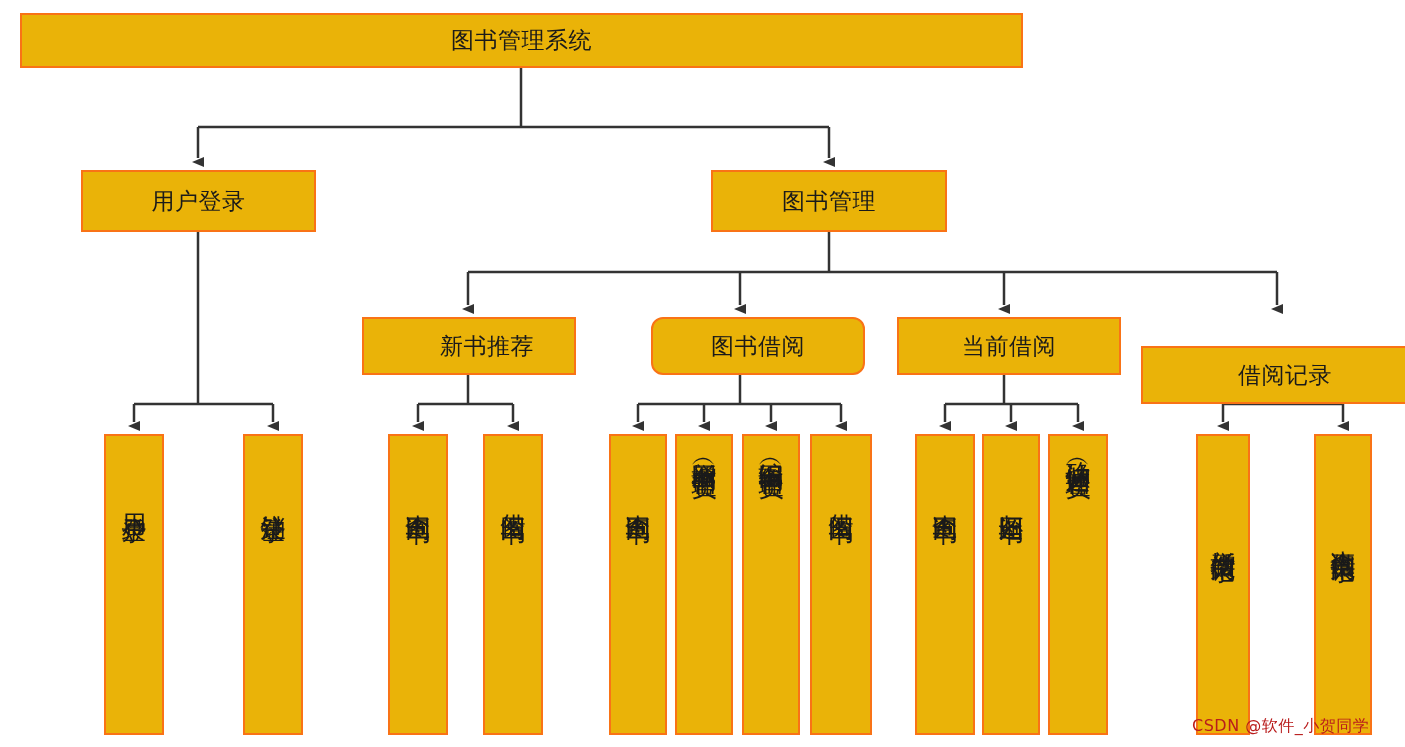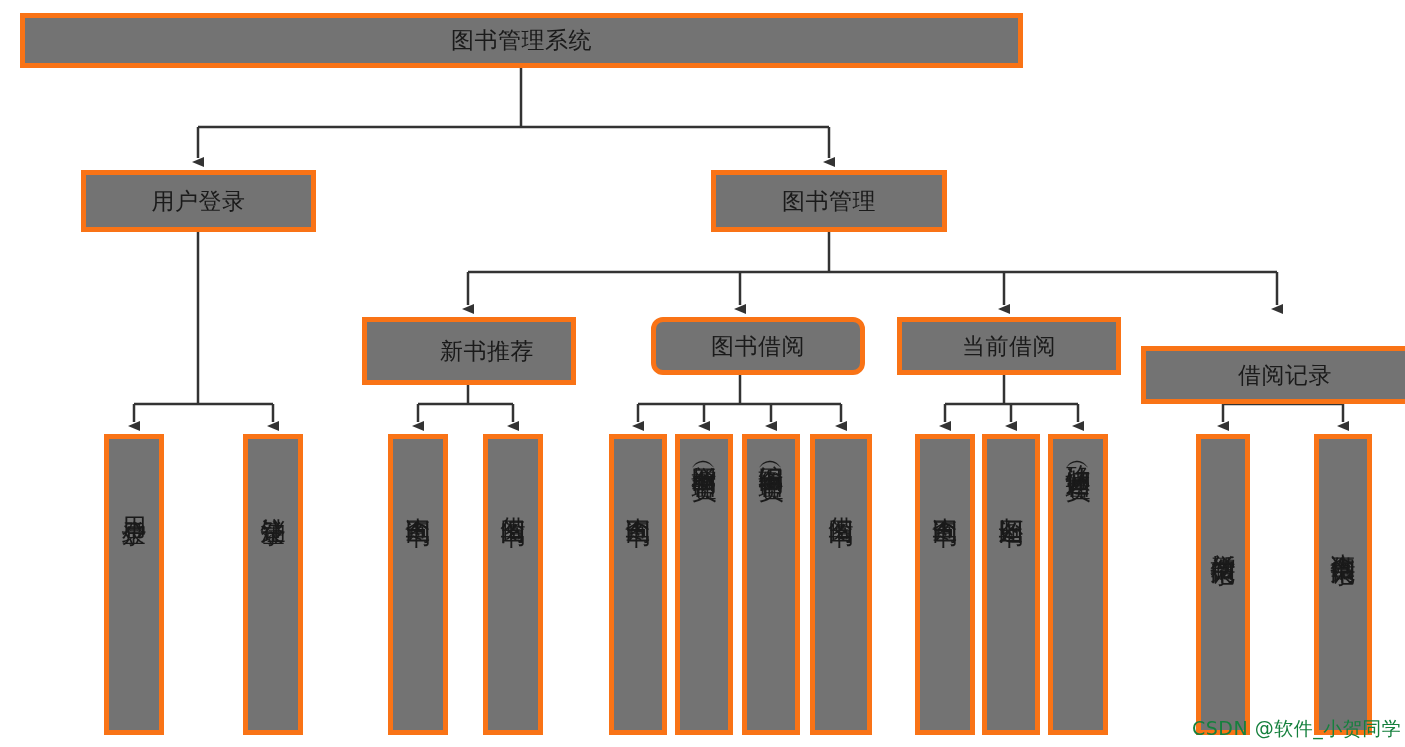--- a/index.html
+++ b/index.html
@@ -22,22 +22,22 @@
     position: absolute;
     left: 0;
     top: 0;
     width: 1405px;
     height: 747px;
     pointer-events: none;
   }
   .node {
     position: absolute;
     box-sizing: border-box;
-    background: #737373;
-    border: 5px solid #f97316;
+    background: #eab308;
+    border: 2px solid #f97316;
     display: flex;
     align-items: center;
     justify-content: center;
     color: #1a1a1a;
   }
   .node-label {
     display: block;
     text-align: center;
     line-height: 1.22;
     white-space: nowrap;
@@ -59,22 +59,22 @@
     white-space: nowrap;
   }
   .vert.mid .node-label {
     margin-top: 52px;
   }
   .vert.midshort .node-label {
     margin-top: 88px;
   }
   .watermark {
     position: absolute;
-    color: #15803d;
-    font-size: 19px;
+    color: #b91c1c;
+    font-size: 16px;
     letter-spacing: 0.5px;
     white-space: nowrap;
     font-family: "DejaVu Sans", "Liberation Sans", sans-serif;
   }
 </style>
 </head>
 <body>
 
 <div id="canvas">
 
@@ -137,21 +137,21 @@
     <span class="node-label">图书管理系统</span>
   </div>
 
   <div class="node horiz" style="left:81px; top:170px; width:235px; height:62px;">
     <span class="node-label">用户登录</span>
   </div>
   <div class="node horiz" style="left:711px; top:170px; width:236px; height:62px;justify-content:center;">
     <span class="node-label">图书管理</span>
   </div>
 
-  <div class="node horiz" style="left:362px; top:317px; width:214px; height:68px;padding-left:36px;">
+  <div class="node horiz" style="left:362px; top:317px; width:214px; height:58px;padding-left:36px;">
     <span class="node-label">新书推荐</span>
   </div>
   <div class="node horiz" style="left:651px; top:317px; width:214px; height:58px;border-radius:12px;">
     <span class="node-label">图书借阅</span>
   </div>
   <div class="node horiz" style="left:897px; top:317px; width:224px; height:58px;">
     <span class="node-label">当前借阅</span>
   </div>
   <div class="node horiz" style="left:1141px; top:332px; width:288px; height:58px;margin-top:14px;">
     <span class="node-label">借阅记录</span>

